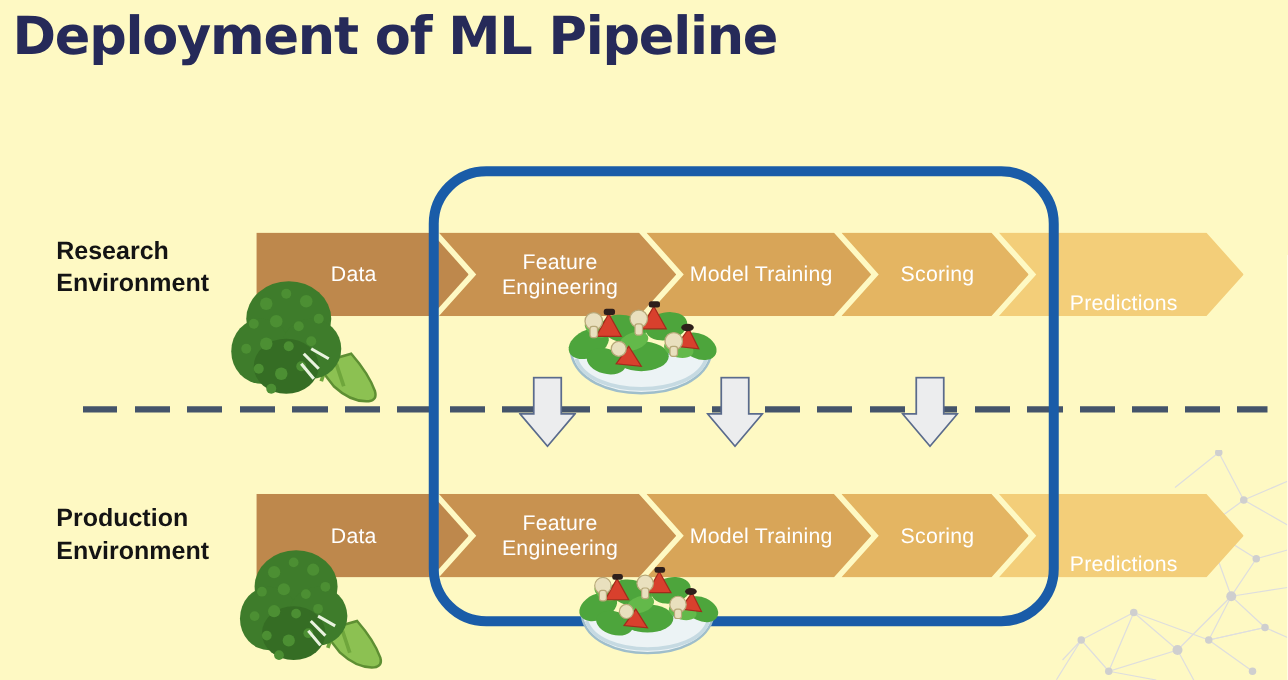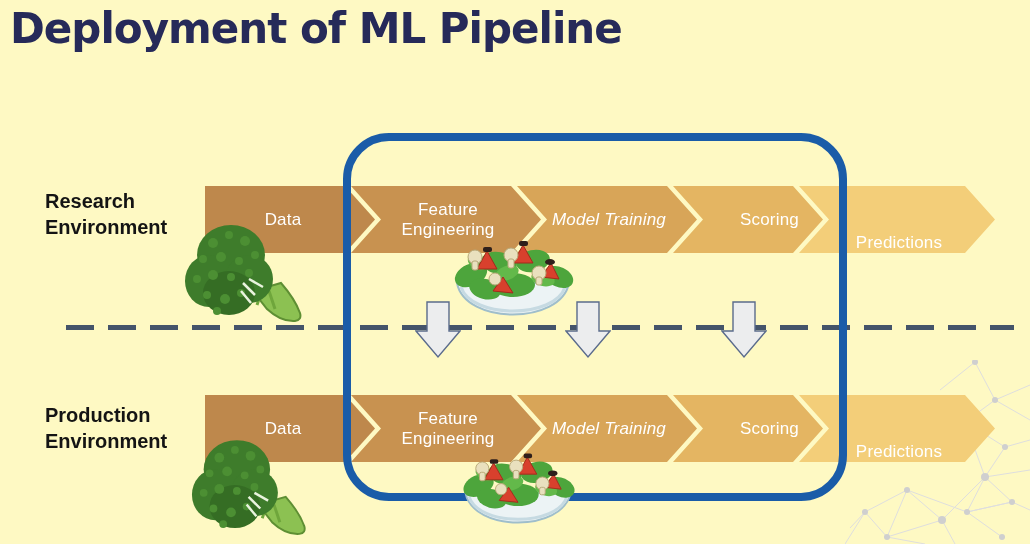--- a/index.html
+++ b/index.html
@@ -27,22 +27,22 @@
     clip-path:polygon(0 0, calc(100% - 30px) 0, 100% 50%, calc(100% - 30px) 100%, 0 100%, 30px 50%);
     padding:0 24px 0 28px;box-sizing:border-box;
   }
   .chev.first{
     clip-path:polygon(0 0, calc(100% - 30px) 0, 100% 50%, calc(100% - 30px) 100%, 0 100%);
     padding:0 24px 0 10px;
   }
   .chev + .chev{margin-left:-24px;}
   .chev.w-data{width:170px;}
   .chev.w-fe{width:190px;}
-  .chev.w-mt{width:180px;font-style:italic;}
-  .chev.w-sc{width:150px;justify-content:flex-end;}
+  .chev.w-mt{width:180px;}
+  .chev.w-sc{width:150px;}
   .chev.w-pr{width:196px;align-items:flex-end;}
   .divider-dashed{
     position:absolute;left:66px;top:325px;width:948px;height:5px;z-index:1;
     background:repeating-linear-gradient(90deg,#44546A 0 28px,transparent 28px 42px);
   }
   .highlight-box{
     position:absolute;left:343px;top:133px;width:504px;height:368px;
     border:8px solid #1A5CA8;border-radius:46px;box-sizing:border-box;
     z-index:3;pointer-events:none;background:transparent;
   }

